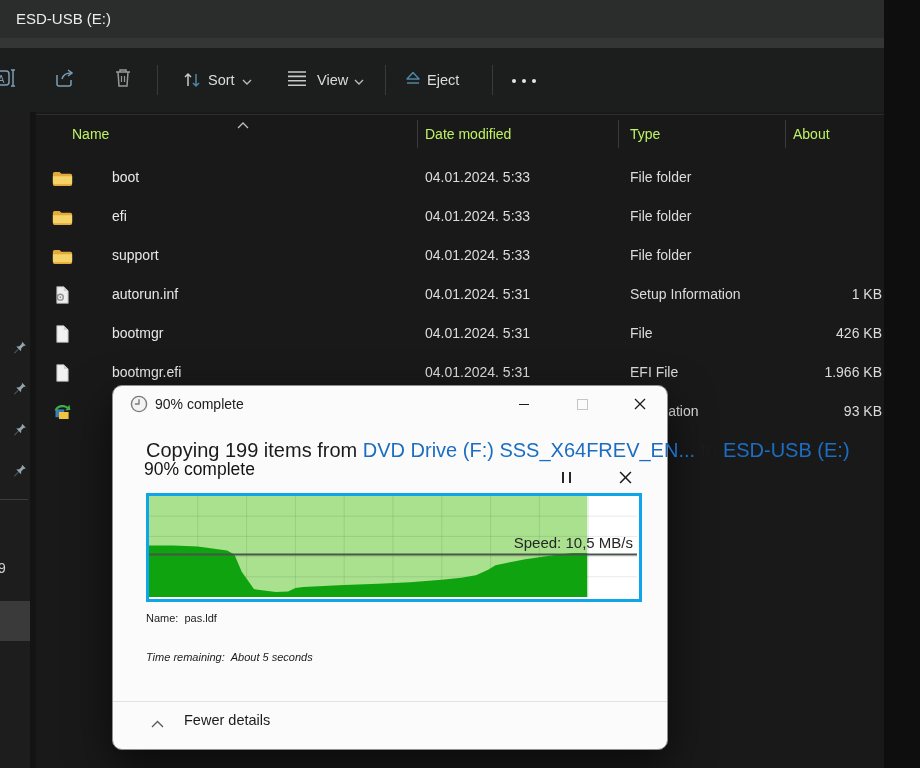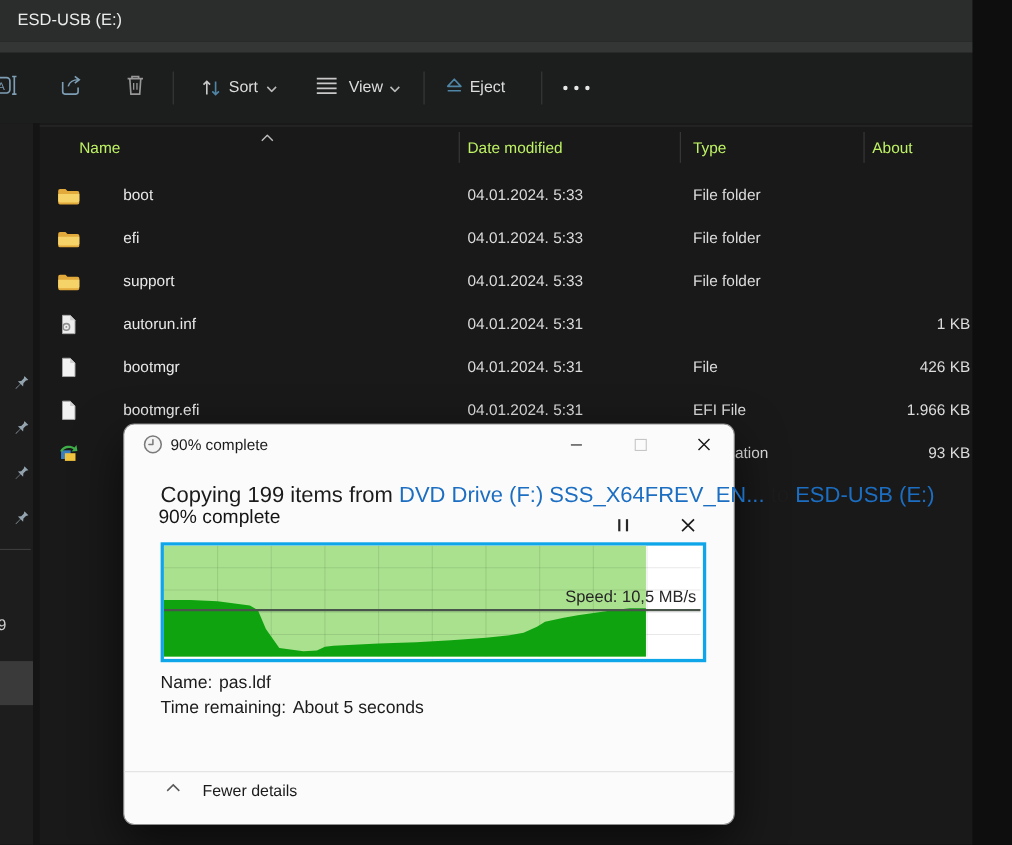--- a/index.html
+++ b/index.html
@@ -46,25 +46,25 @@
   .maxbox{width:9px;height:9px;border:1px solid #c6c6c6;}
   .copyline{position:absolute;left:33px;top:53px;font-size:20px;white-space:nowrap;}
   .bluelink{color:#1c6ec2;}
   .dlg-heading{position:absolute;left:31px;top:73px;font-size:17.5px;color:#141414;}
   .pause-btn{position:absolute;left:441px;top:81px;width:24px;height:20px;display:flex;gap:5px;align-items:center;justify-content:center;}
   .pause-btn i{display:block;width:2px;height:11px;background:#262626;}
   .cancel-btn{position:absolute;left:500px;top:81px;width:24px;height:20px;display:flex;align-items:center;justify-content:center;}
   .chart{position:absolute;left:33px;top:107px;width:490px;height:103px;border:3px solid #0ea5e9;background:#ffffff;}
   .chart svg{position:absolute;left:0;top:0;display:block;}
   .speed-label{position:absolute;right:6px;top:38px;font-size:15px;color:#262626;white-space:nowrap;}
-  .detail{position:absolute;left:33px;font-size:16px;white-space:nowrap;}
+  .detail{position:absolute;left:33px;font-size:11px;white-space:nowrap;}
   .detail .dval{margin-left:6px;}
-  .d1{top:226px;} .d2{top:249px;} .d3{top:271px;}
+  .d1{top:226px;} .d2{top:265px;font-style:italic;} .d3{top:271px;}
   .dlg-divider{position:absolute;left:0;top:315px;width:100%;height:1px;background:#e2e2e2;}
-  .fewer{position:absolute;left:38px;top:326px;display:flex;align-items:flex-start;gap:20px;cursor:default;}
+  .fewer{position:absolute;left:38px;top:326px;display:flex;align-items:flex-end;gap:20px;cursor:default;}
   .fewer-label{font-size:14.5px;color:#1b1b1b;}
 </style>
 </head>
 <body>
 
 <div class="screen">
 
   <div class="abs titlebar">
     <span>ESD-USB (E:)</span>
   </div>
@@ -219,20 +219,21 @@
     <span class="icon">
   <svg viewBox="0 0 24 24">
     <path d="M5.5 2.5h8l5 5v14h-13Z" fill="#ededed" stroke="#a8a8a8" stroke-width="1"></path>
     <path d="M13.5 2.5l5 5h-5Z" fill="#cfcfcf"></path>
     <circle cx="9.5" cy="14.5" r="3.4" fill="none" stroke="#8f8f8f" stroke-width="1.6"></circle>
     <circle cx="9.5" cy="14.5" r="1" fill="#8f8f8f"></circle>
   </svg>
 </span>
     <span class="cell fname">autorun.inf</span>
     <span class="cell fdate">04.01.2024. 5:31</span>
+    <span class="cell ftype">Setup Information</span>
     <span class="cell fsize">1 KB</span>
   </div>
       <div class="row">
     <span class="icon">
   <svg viewBox="0 0 24 24">
     <path d="M5.5 2.5h8l5 5v14h-13Z" fill="#f2f2f2" stroke="#a8a8a8" stroke-width="1"></path>
     <path d="M13.5 2.5l5 5h-5Z" fill="#cfcfcf"></path>
   </svg>
 </span>
     <span class="cell fname">bootmgr</span>

